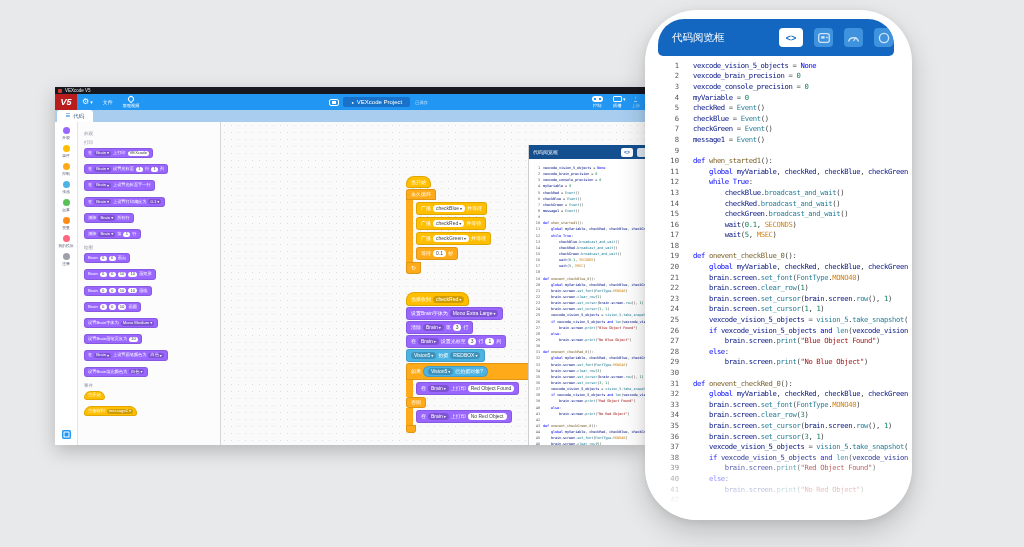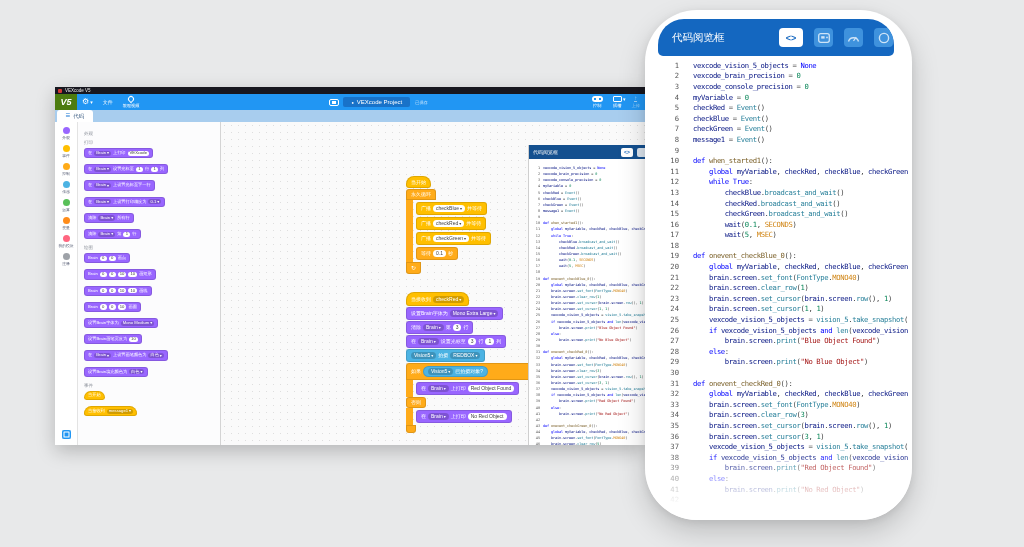--- a/index.html
+++ b/index.html
@@ -3,21 +3,21 @@
 <meta charset="utf-8">
 <style>
   *{margin:0;padding:0;box-sizing:border-box}
   html,body{width:1024px;height:547px;overflow:hidden;background:#e8e9ea;font-family:"Liberation Sans","DejaVu Sans",sans-serif}
 
   
   #win{position:absolute;left:55px;top:87px;width:590px;height:358px;background:#fff;box-shadow:0 6px 18px rgba(0,0,0,.22);font-size:5px}
   #titlebar{position:absolute;left:0;top:0;width:100%;height:7px;background:#17171f;display:flex;align-items:center;gap:3px;padding:0 3px;color:#e8e8e8;font-size:4.5px}
   .tb-logo{width:4px;height:4px;background:#d03a34;border-radius:1px}
   #toolbar{position:absolute;left:0;top:7px;width:100%;height:16px;background:#2196f3;display:flex;align-items:center;color:#fff}
-  .v5logo{width:22px;height:16px;background:#4d7c0f;color:#fff;font-weight:bold;font-style:italic;font-size:9px;display:flex;align-items:center;justify-content:center}
+  .v5logo{width:22px;height:16px;background:#b91c1c;color:#fff;font-weight:bold;font-style:italic;font-size:9px;display:flex;align-items:center;justify-content:center}
   .tbtn{display:flex;flex-direction:column;align-items:center;justify-content:center;padding:0 5px;height:100%;gap:1px;font-size:4.2px}
   .i-gear::before{content:"⚙";font-size:8px;line-height:8px}
   .i-caret::before{content:"▾";font-size:5px}
   .i-pin{width:6px;height:6px;border:1px solid #fff;border-radius:50% 50% 50% 0;transform:rotate(-45deg)}
   .i-brainD{width:10px;height:7px;border:1px solid #fff;border-radius:2px;display:flex;align-items:center;justify-content:center}
   .i-brainD span{width:4px;height:3px;background:#fff}
   .proj-pill{display:flex;align-items:center;gap:3px;background:#1872c9;border-radius:2px;padding:2px 8px;font-size:6px;margin-left:4px}
   .proj-pill::before{content:"●";font-size:4px}
   .saved{font-size:4.2px;opacity:.75;margin-left:5px}
   .tb-right{margin-left:auto;display:flex;align-items:center;height:100%}

